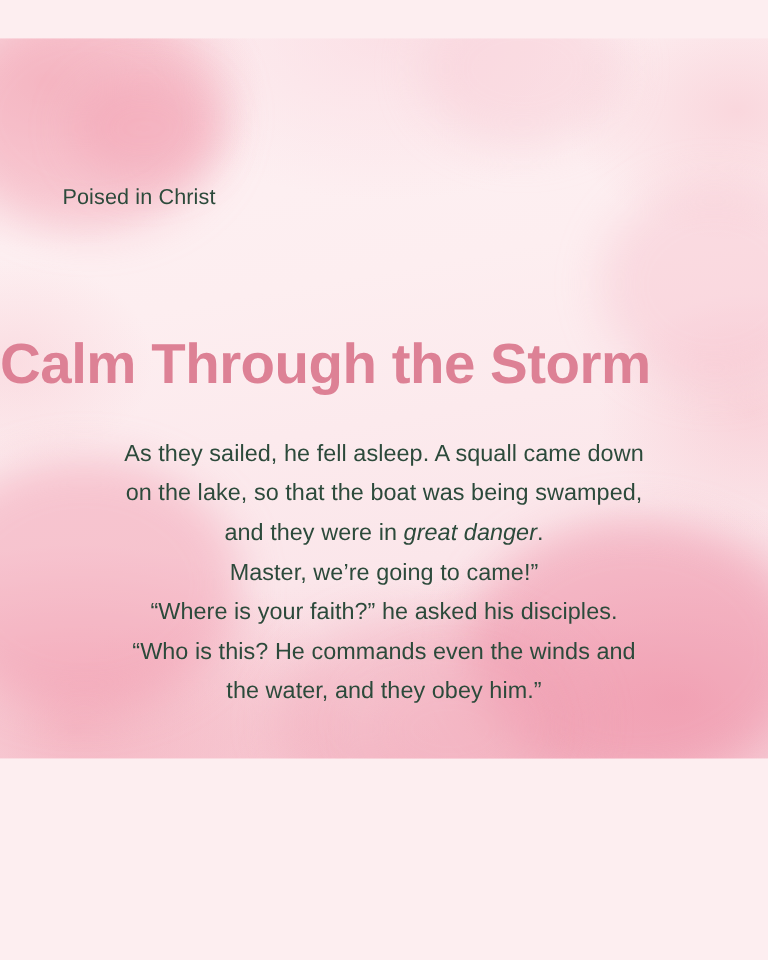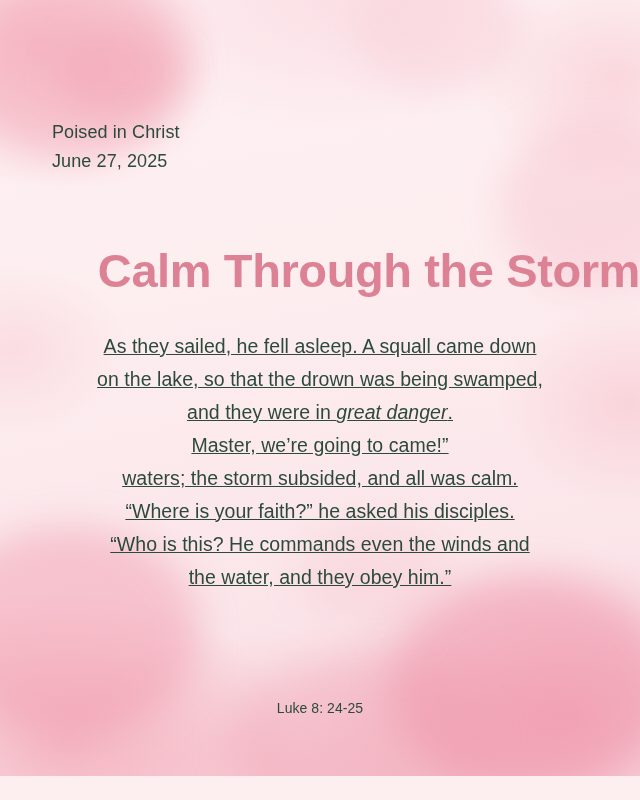--- a/index.html
+++ b/index.html
@@ -10,32 +10,33 @@
     width: 640px;
     height: 800px;
     font-family: "Liberation Sans", sans-serif;
     background: #fdeef0;
     overflow: hidden;
   }
 
   .page {
     position: relative;
     width: 640px;
-    height: 776px;
+    height: 600px;
     overflow: hidden;
     background:
       radial-gradient(ellipse 260px 200px at 6% 6%, rgba(243,168,182,0.55) 0%, rgba(243,168,182,0.0) 70%),
       radial-gradient(ellipse 200px 150px at 96% 10%, rgba(246,186,197,0.45) 0%, rgba(246,186,197,0) 72%),
       radial-gradient(ellipse 300px 180px at 50% 0%, rgba(250,214,222,0.6) 0%, rgba(250,214,222,0) 75%),
       radial-gradient(ellipse 340px 220px at 10% 96%, rgba(242,158,175,0.6) 0%, rgba(242,158,175,0) 70%),
       radial-gradient(ellipse 360px 230px at 88% 92%, rgba(240,150,170,0.55) 0%, rgba(240,150,170,0) 72%),
       radial-gradient(ellipse 420px 200px at 50% 100%, rgba(244,176,190,0.55) 0%, rgba(244,176,190,0) 75%),
       radial-gradient(ellipse 180px 140px at 98% 52%, rgba(245,180,192,0.4) 0%, rgba(245,180,192,0) 72%),
       radial-gradient(ellipse 160px 120px at 2% 45%, rgba(246,190,200,0.35) 0%, rgba(246,190,200,0) 72%),
       linear-gradient(170deg, #fdf1f3 0%, #fdeef0 35%, #fbe6ea 70%, #f9dfe5 100%);
+    margin-top: 32px;
   }
 
   .blotch {
     position: absolute;
     border-radius: 50%;
     filter: blur(18px);
     pointer-events: none;
   }
   .b1 { left: -40px; top: -30px;  width: 230px; height: 190px; background: rgba(240,146,167,0.35); }
   .b2 { left: 60px;  top: 30px;   width: 120px; height: 90px;  background: rgba(238,132,156,0.25); }
@@ -62,40 +63,40 @@
     line-height: 1.62;
     letter-spacing: 0.1px;
   }
   .meta div { white-space: nowrap; }
 
   .title {
     position: absolute;
     left: 0;
     right: 0;
     top: 245px;
-    text-align: right;
+    text-align: left;
     color: #dd8195;
     font-size: 47px;
     font-weight: bold;
     letter-spacing: -0.4px;
     line-height: 1.1;
   }
 
   .verse {
     position: absolute;
     left: 36px;
     right: 36px;
     top: 330px;
     text-align: center;
     color: #2c4a3b;
     font-size: 19.5px;
     line-height: 1.69;
     letter-spacing: 0.05px;
   }
-  .verse .line { white-space: nowrap; text-decoration: underline; }
+  .verse .line { white-space: nowrap; }
   .verse em { font-style: italic; }
 
   .reference {
     position: absolute;
     left: 0;
     right: 0;
     top: 700px;
     text-align: center;
     color: #2c4a3b;
     font-size: 14px;
@@ -113,31 +114,29 @@
   <div class="blotch b4"></div>
   <div class="blotch b5"></div>
   <div class="blotch b6"></div>
   <div class="blotch b7"></div>
   <div class="blotch b8"></div>
 
   <div class="content">
 
     <div class="meta">
       <div>Poised in Christ</div>
-      <div>June 27, 2025</div>
     </div>
 
     <div class="title">Calm Through the Storm</div>
 
     <div class="verse">
       <div class="line">As they sailed, he fell asleep. A squall came down</div>
-      <div class="line">on the lake, so that the drown was being swamped,</div>
+      <div class="line">on the lake, so that the boat was being swamped,</div>
       <div class="line"><span>and they were in </span><em>great danger</em><span>.</span></div>
       <div class="line">Master, we’re going to came!”</div>
-      <div class="line">waters; the storm subsided, and all was calm.</div>
       <div class="line">“Where is your faith?” he asked his disciples.</div>
       <div class="line">“Who is this? He commands even the winds and</div>
       <div class="line">the water, and they obey him.”</div>
     </div>
 
     <div class="reference">Luke 8: 24-25</div>
 
   </div>
 </div>
 

